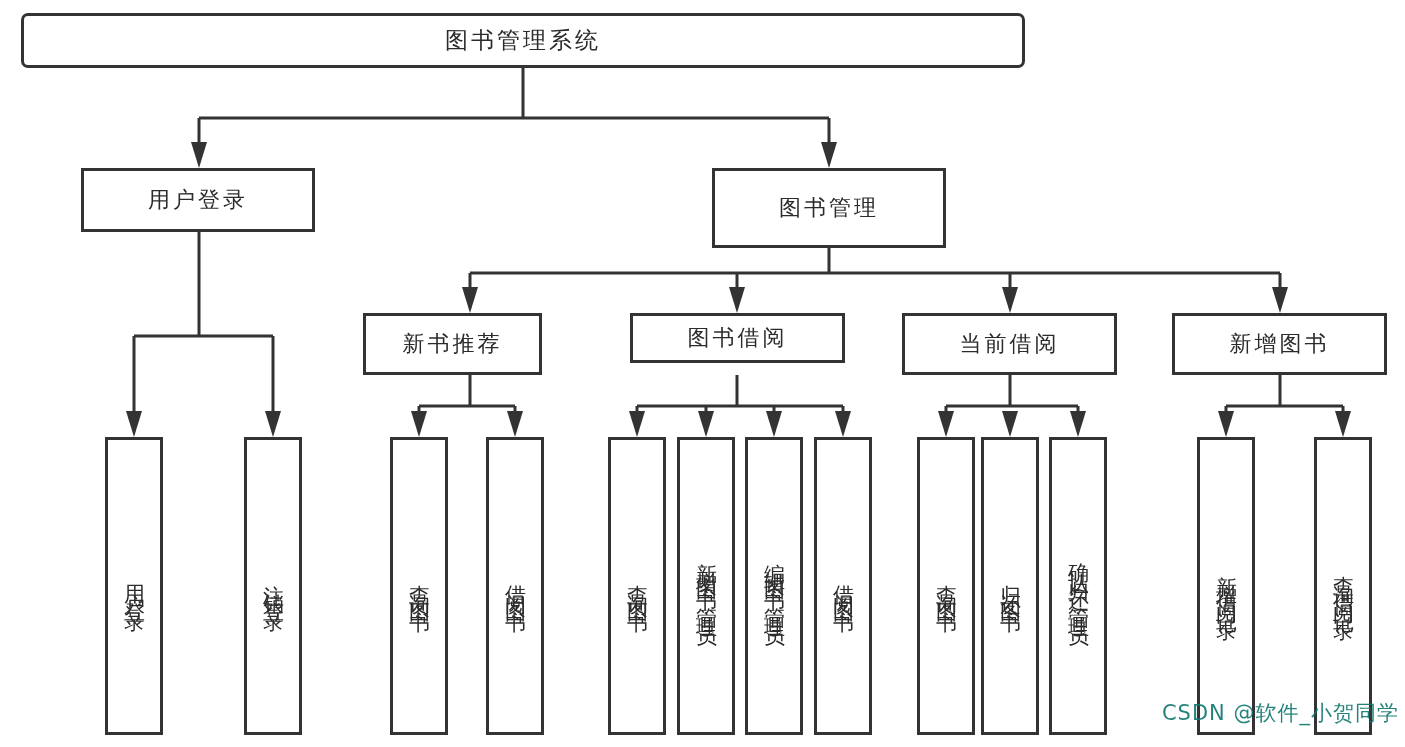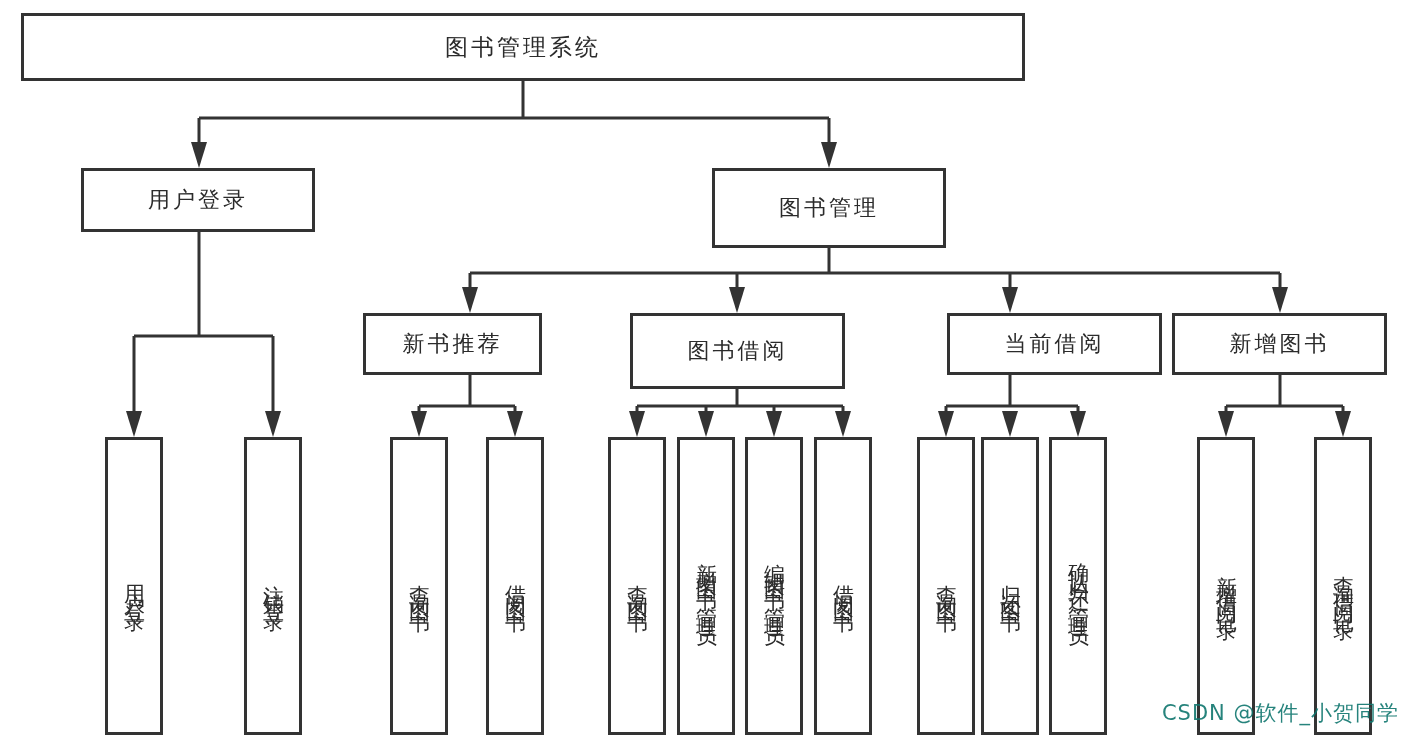--- a/index.html
+++ b/index.html
@@ -96,38 +96,38 @@
       <polygon points="766,411 782,411 774,437"></polygon>
       <polygon points="835,411 851,411 843,437"></polygon>
       <polygon points="938,411 954,411 946,437"></polygon>
       <polygon points="1002,411 1018,411 1010,437"></polygon>
       <polygon points="1070,411 1086,411 1078,437"></polygon>
       <polygon points="1218,411 1234,411 1226,437"></polygon>
       <polygon points="1335,411 1351,411 1343,437"></polygon>
     </g>
   </svg>
 
-  <div class="node root" style="left:21px; top:13px; width:1004px; height:68px;">
+  <div class="node root" style="left:21px; top:13px; width:1004px; height:55px;border-radius:7px;">
     <span class="hlabel">图书管理系统</span>
   </div>
 
   <div class="node" style="left:81px; top:168px; width:234px; height:64px;">
     <span class="hlabel">用户登录</span>
   </div>
   <div class="node" style="left:712px; top:168px; width:234px; height:80px;">
     <span class="hlabel">图书管理</span>
   </div>
 
   <div class="node" style="left:363px; top:313px; width:179px; height:62px;">
     <span class="hlabel">新书推荐</span>
   </div>
-  <div class="node" style="left:630px; top:313px; width:215px; height:76px;">
+  <div class="node" style="left:630px; top:313px; width:215px; height:50px;">
     <span class="hlabel">图书借阅</span>
   </div>
-  <div class="node" style="left:902px; top:313px; width:215px; height:62px;margin-left:45px;">
+  <div class="node" style="left:902px; top:313px; width:215px; height:62px;">
     <span class="hlabel">当前借阅</span>
   </div>
   <div class="node" style="left:1172px; top:313px; width:215px; height:62px;">
     <span class="hlabel">新增图书</span>
   </div>
 
   <div class="node leaf" style="left:105px;">
     <span class="vlabel">用户登录</span>
   </div>
   <div class="node leaf" style="left:244px;">

